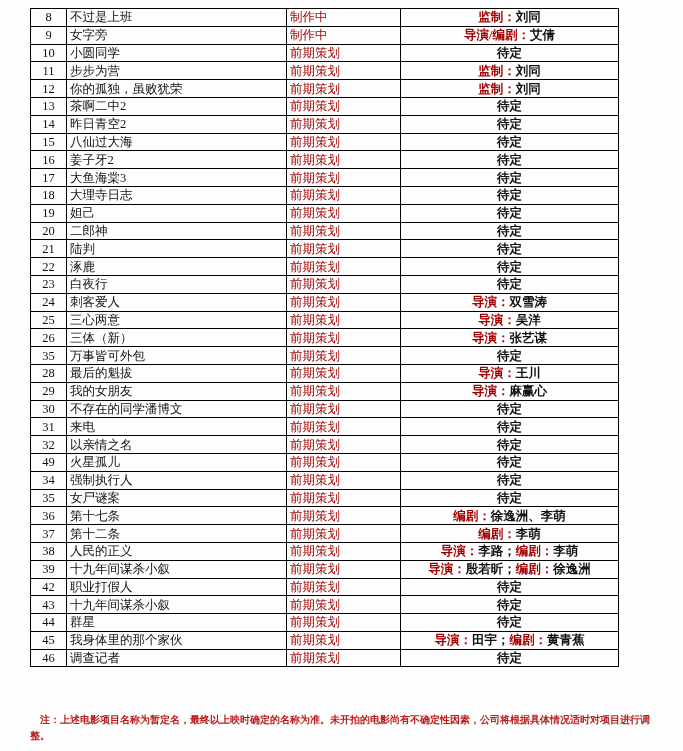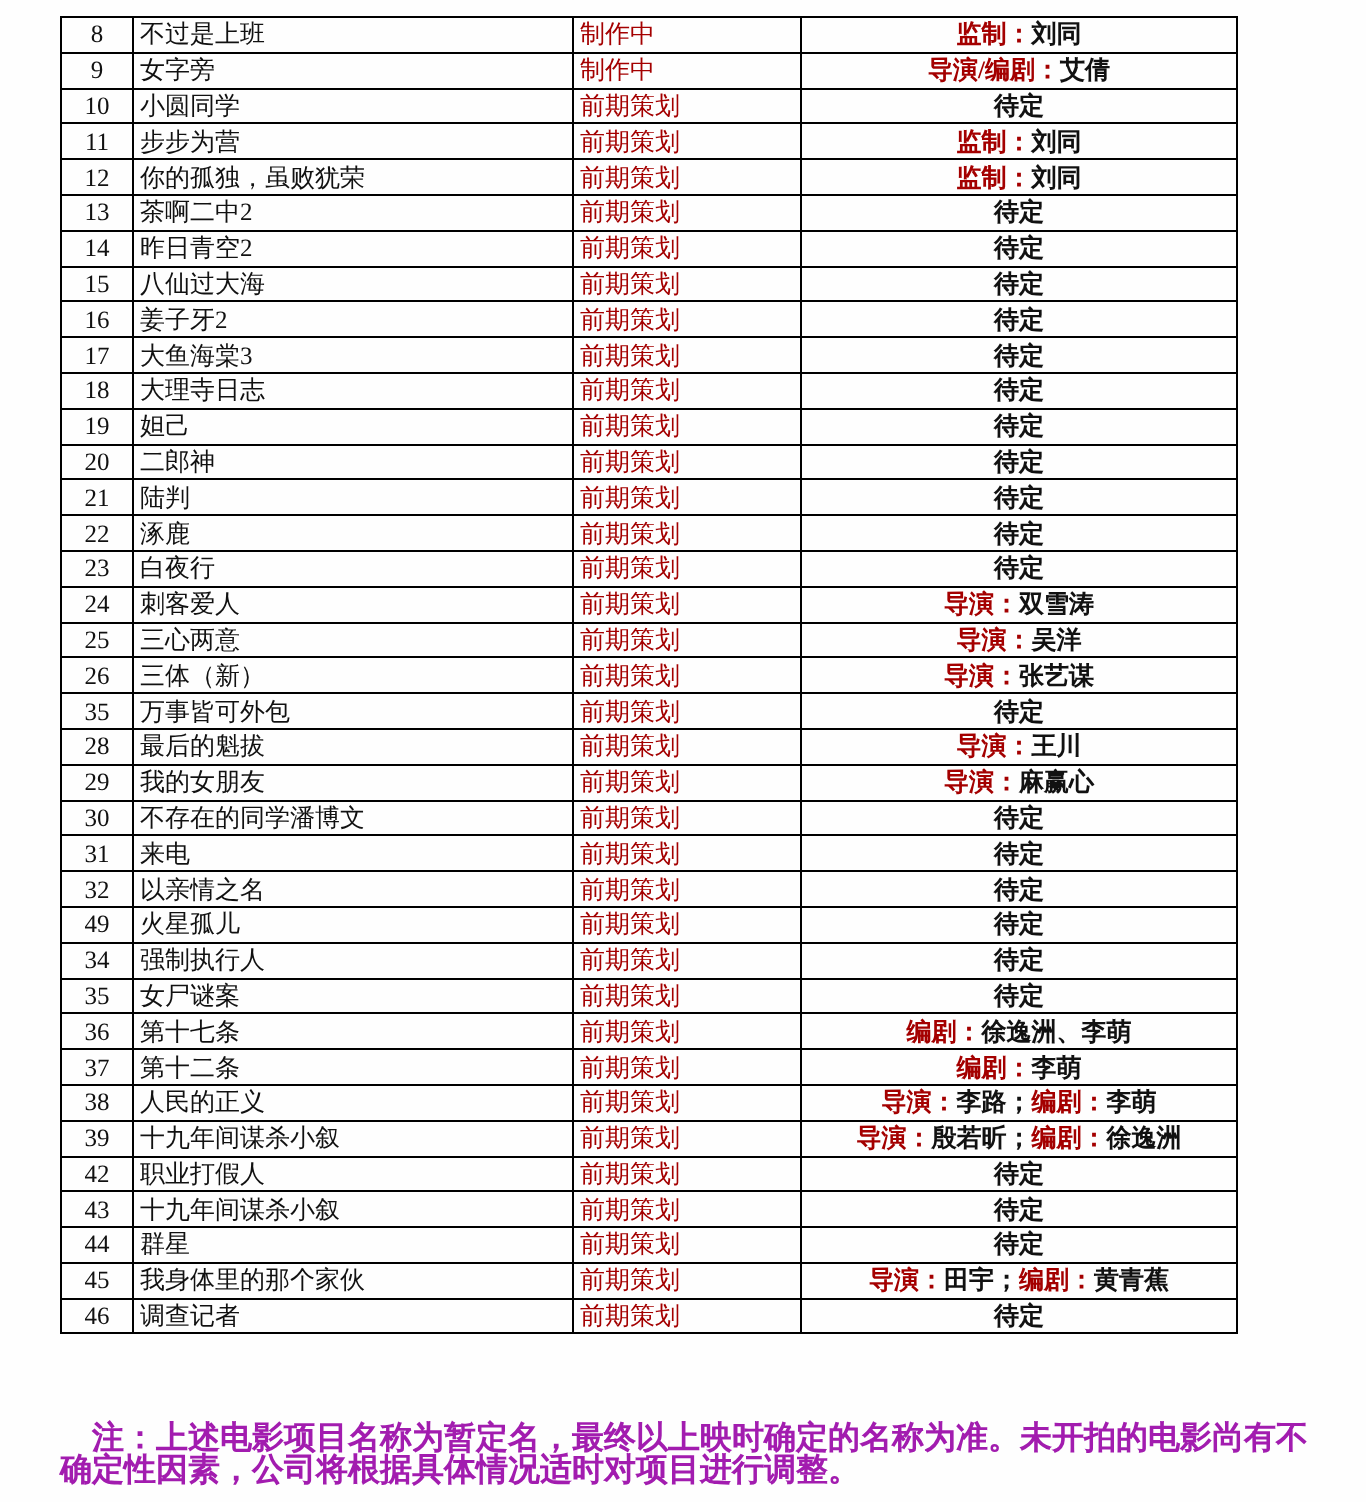--- a/index.html
+++ b/index.html
@@ -33,25 +33,25 @@
   td.c-title  { width: 220px; }
   td.c-status { width: 114px; text-align: left; color: var(--red); }
   td.c-staff  { width: 218px; text-align: center; padding-left: 5px; font-weight: bold; }
   .red { color: var(--red); }
   .note {
     position: absolute;
     left: 30px;
     top: 712px;
     width: 624px;
     margin: 0;
-    font-size: 16px;
+    font-size: 10px;
     line-height: 16px;
     font-weight: bold;
     text-indent: 1em;
-    color: #a21caf;
+    color: #b91c1c;
   }
 </style>
 </head>
 <body>
 
 <div class="page">
   <table class="projects">
     <tbody id="table-body">
   <tr>
     <td class="c-no">8</td>

